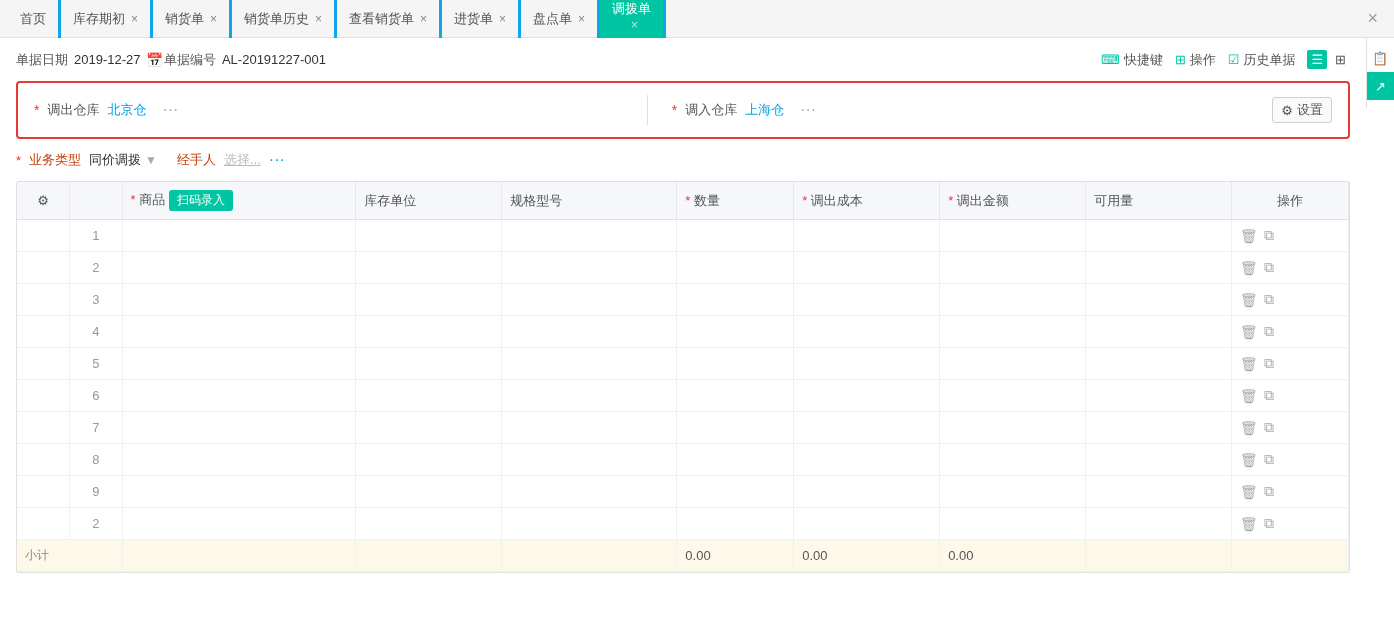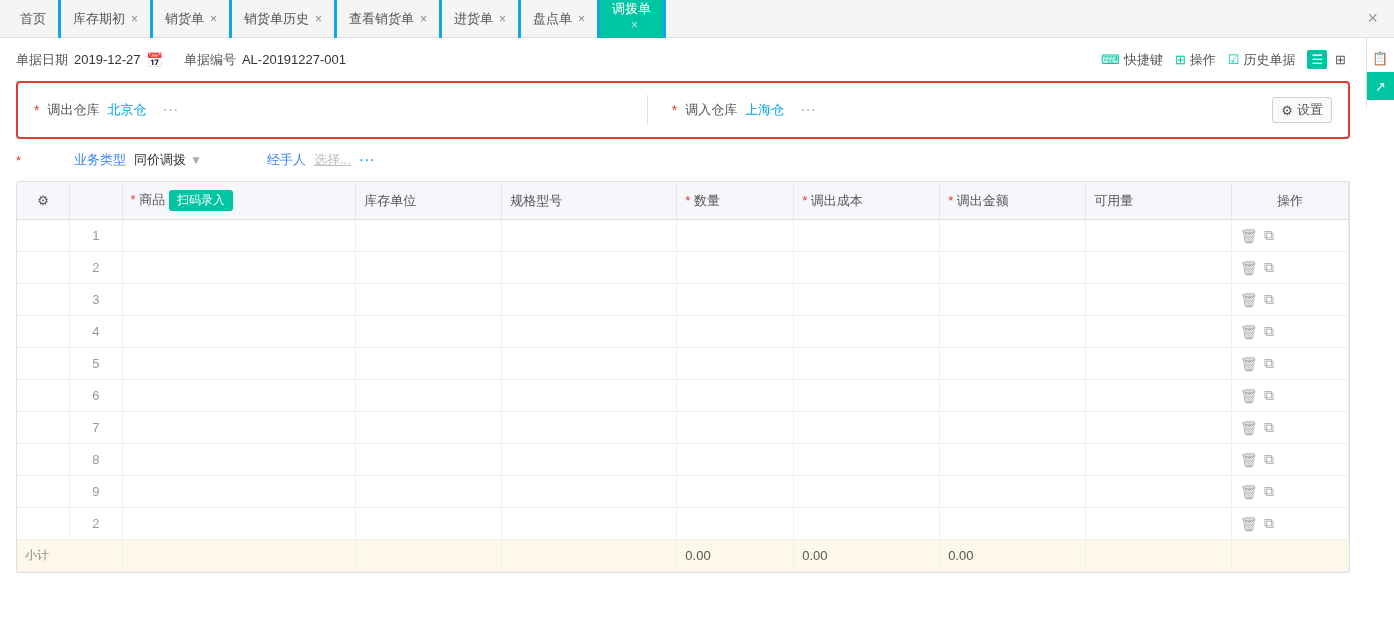--- a/index.html
+++ b/index.html
@@ -51,21 +51,20 @@
     .content {
       padding: 12px 16px;
       background: #fff;
     }
 
     
     .header-row {
       display: flex;
       align-items: center;
       margin-bottom: 12px;
-      gap: 20px;
     }
     .header-field {
       display: flex;
       align-items: center;
       gap: 6px;
       font-size: 13px;
     }
     .header-field label {
       color: #555;
     }
@@ -171,23 +170,22 @@
       align-items: center;
       gap: 20px;
       margin-bottom: 12px;
     }
     .form-field {
       display: flex;
       align-items: center;
       gap: 8px;
     }
     .form-field label {
-      color: #3b82f6;
+      color: #c2410c;
       white-space: nowrap;
-      margin-left: 45px;
     }
     .form-field .required-star {
       color: #e53935;
     }
     .select-field {
       display: flex;
       align-items: center;
       gap: 4px;
       cursor: pointer;
       color: #333;

